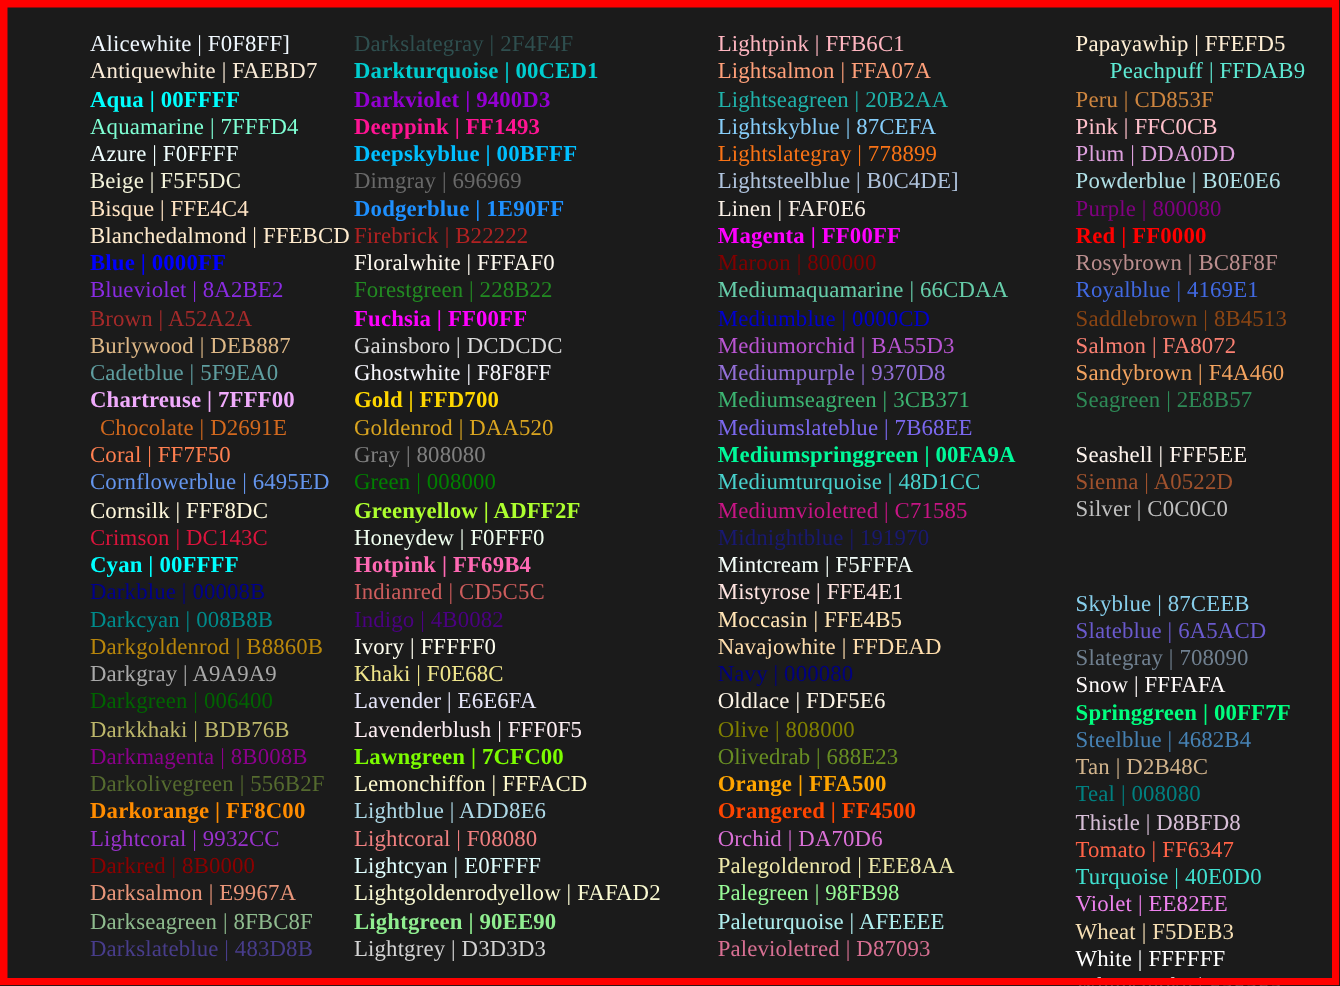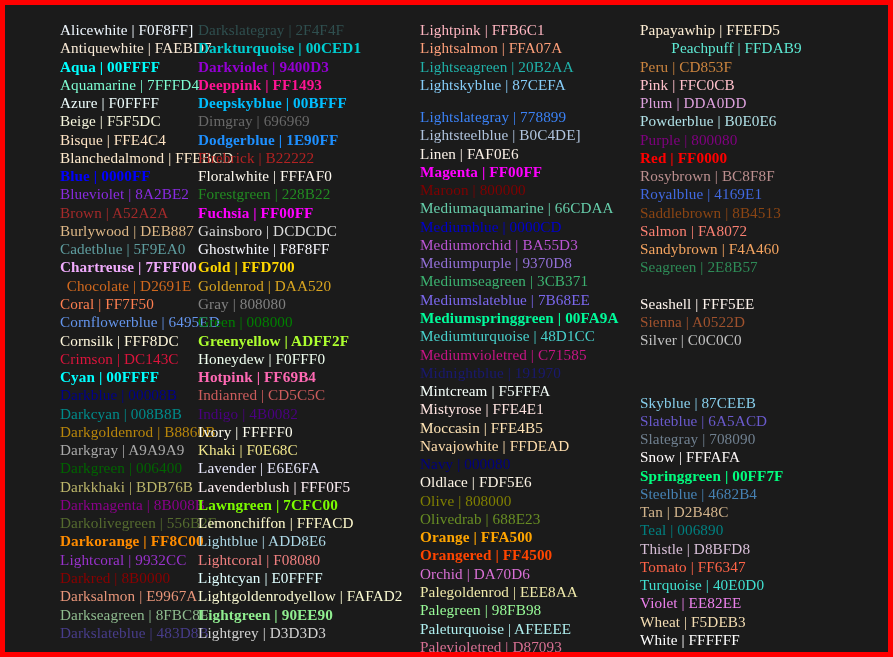--- a/index.html
+++ b/index.html
@@ -27,20 +27,21 @@
   #columns {
     position: absolute;
     left: 0;
     top: 0;
     width: 893px;
     height: 657px;
     display: flex;
     flex-direction: row;
     box-sizing: border-box;
     padding: 21px 0 0 0;
+    gap: 38px;
   }
   .color-column {
     box-sizing: border-box;
     display: flex;
     flex-direction: column;
   }
   .col-0 { width: 198px; padding-left: 60px; }
   .col-1 { width: 222px; padding-left: 0px; }
   .col-2 { width: 220px; padding-left: 0px; }
   .col-3 { width: 193px; padding-left: 0px; }
@@ -128,21 +129,21 @@
         <div class="color-entry" style="color: rgb(224, 255, 255);"><span>Lightcyan</span><span> | </span><span>E0FFFF</span></div>
         <div class="color-entry" style="color: rgb(250, 250, 210);"><span>Lightgoldenrodyellow</span><span> | </span><span>FAFAD2</span></div>
         <div class="color-entry bold" style="color: rgb(144, 238, 144);"><span>Lightgreen</span><span> | </span><span>90EE90</span></div>
         <div class="color-entry" style="color: rgb(211, 211, 211);"><span>Lightgrey</span><span> | </span><span>D3D3D3</span></div>
       </div>
       <div class="color-column col-2">
         <div class="color-entry" style="color: rgb(255, 182, 193);"><span>Lightpink</span><span> | </span><span>FFB6C1</span></div>
         <div class="color-entry" style="color: rgb(255, 160, 122);"><span>Lightsalmon</span><span> | </span><span>FFA07A</span></div>
         <div class="color-entry" style="color: rgb(32, 178, 170);"><span>Lightseagreen</span><span> | </span><span>20B2AA</span></div>
         <div class="color-entry" style="color: rgb(135, 206, 250);"><span>Lightskyblue</span><span> | </span><span>87CEFA</span></div>
-        <div class="color-entry" style="color: #3b82f6; margin-top: 14px;"><span>Lightslategray</span><span> | </span><span>778899</span></div>
+        <div class="color-entry" style="color: #f97316;"><span>Lightslategray</span><span> | </span><span>778899</span></div>
         <div class="color-entry" style="color: rgb(176, 196, 222);"><span>Lightsteelblue</span><span> | </span><span>B0C4DE]</span></div>
         <div class="color-entry" style="color: rgb(250, 240, 230);"><span>Linen</span><span> | </span><span>FAF0E6</span></div>
         <div class="color-entry bold" style="color: rgb(255, 0, 255);"><span>Magenta</span><span> | </span><span>FF00FF</span></div>
         <div class="color-entry" style="color: rgb(128, 0, 0);"><span>Maroon</span><span> | </span><span>800000</span></div>
         <div class="color-entry" style="color: rgb(102, 205, 170);"><span>Mediumaquamarine</span><span> | </span><span>66CDAA</span></div>
         <div class="color-entry" style="color: rgb(0, 0, 205);"><span>Mediumblue</span><span> | </span><span>0000CD</span></div>
         <div class="color-entry" style="color: rgb(186, 85, 211);"><span>Mediumorchid</span><span> | </span><span>BA55D3</span></div>
         <div class="color-entry" style="color: rgb(147, 112, 216);"><span>Mediumpurple</span><span> | </span><span>9370D8</span></div>
         <div class="color-entry" style="color: rgb(60, 179, 113);"><span>Mediumseagreen</span><span> | </span><span>3CB371</span></div>
         <div class="color-entry" style="color: rgb(123, 104, 238);"><span>Mediumslateblue</span><span> | </span><span>7B68EE</span></div>
@@ -184,21 +185,21 @@
         <div class="color-entry" style="color: rgb(255, 245, 238); margin-top: 18px;"><span>Seashell</span><span> | </span><span>FFF5EE</span></div>
         <div class="color-entry" style="color: rgb(160, 82, 45);"><span>Sienna</span><span> | </span><span>A0522D</span></div>
         <div class="color-entry" style="color: rgb(192, 192, 192);"><span>Silver</span><span> | </span><span>C0C0C0</span></div>
         <div class="color-entry" style="color: rgb(135, 206, 235); margin-top: 44px;"><span>Skyblue</span><span> | </span><span>87CEEB</span></div>
         <div class="color-entry" style="color: rgb(106, 90, 205);"><span>Slateblue</span><span> | </span><span>6A5ACD</span></div>
         <div class="color-entry" style="color: rgb(112, 128, 144);"><span>Slategray</span><span> | </span><span>708090</span></div>
         <div class="color-entry" style="color: rgb(255, 250, 250);"><span>Snow</span><span> | </span><span>FFFAFA</span></div>
         <div class="color-entry bold" style="color: rgb(0, 255, 127);"><span>Springgreen</span><span> | </span><span>00FF7F</span></div>
         <div class="color-entry" style="color: rgb(70, 130, 180);"><span>Steelblue</span><span> | </span><span>4682B4</span></div>
         <div class="color-entry" style="color: rgb(210, 180, 140);"><span>Tan</span><span> | </span><span>D2B48C</span></div>
-        <div class="color-entry" style="color: rgb(0, 128, 128);"><span>Teal</span><span> | </span><span>006890</span></div>
+        <div class="color-entry" style="color: rgb(0, 128, 128);"><span>Teal</span><span> | </span><span>008080</span></div>
         <div class="color-entry" style="color: rgb(216, 191, 216);"><span>Thistle</span><span> | </span><span>D8BFD8</span></div>
         <div class="color-entry" style="color: rgb(255, 99, 71);"><span>Tomato</span><span> | </span><span>FF6347</span></div>
         <div class="color-entry" style="color: rgb(64, 224, 208);"><span>Turquoise</span><span> | </span><span>40E0D0</span></div>
         <div class="color-entry" style="color: rgb(238, 130, 238);"><span>Violet</span><span> | </span><span>EE82EE</span></div>
         <div class="color-entry" style="color: rgb(245, 222, 179);"><span>Wheat</span><span> | </span><span>F5DEB3</span></div>
         <div class="color-entry" style="color: rgb(255, 255, 255);"><span>White</span><span> | </span><span>FFFFFF</span></div>
         <div class="color-entry" style="color: rgb(245, 245, 245);"><span>Whitesmoke</span><span> | </span><span>F5F5F5</span></div>
         <div class="color-entry bold" style="color: rgb(255, 255, 0);"><span>Yellow</span><span> | </span><span>FFFF00</span></div>
         <div class="color-entry" style="color: rgb(154, 205, 50);"><span>Yellowgreen</span><span> | </span><span>9ACD32</span></div>
       </div>

